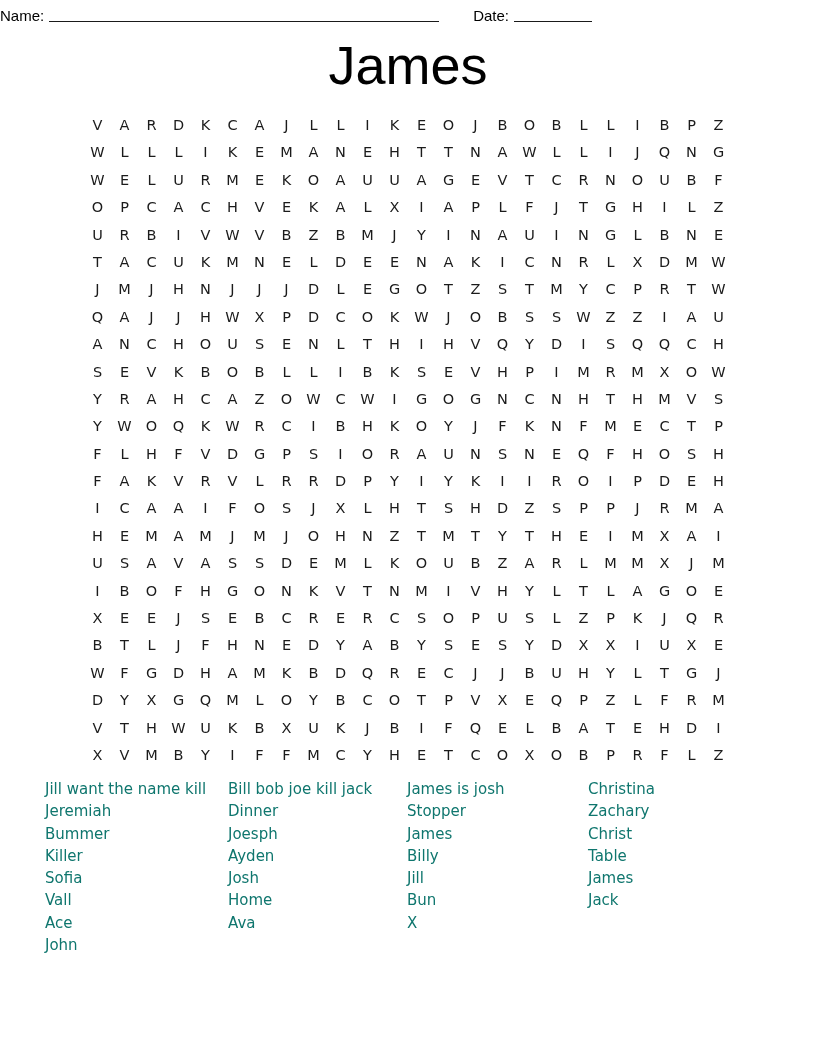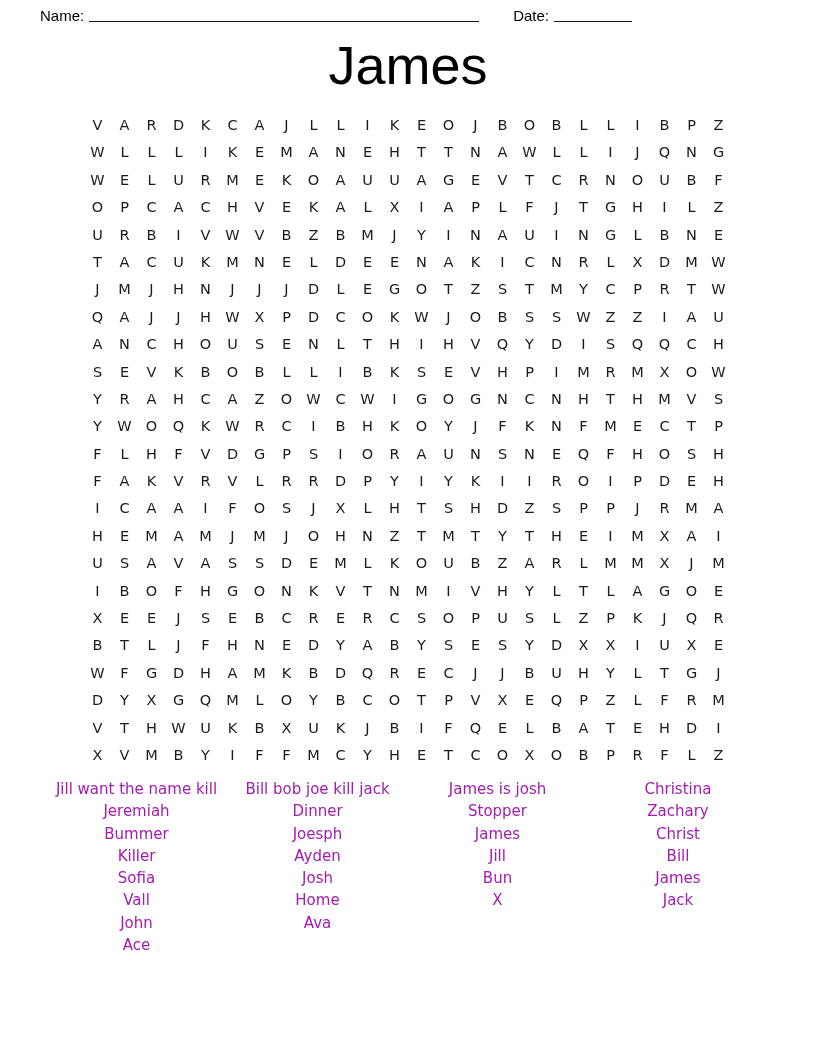--- a/index.html
+++ b/index.html
@@ -23,21 +23,20 @@
     top: 0;
     width: 816px;
     height: 30px;
     display: flex;
     align-items: center;
     font-family: "Liberation Sans", sans-serif;
     font-size: 15px;
     white-space: nowrap;
   }
   #name-label {
-    margin-left: 40px;
   }
   .rule {
     display: inline-block;
     border-bottom: 1px solid #1a1a1a;
     height: 13px;
     margin-left: 5px;
   }
   #name-rule { width: 390px; }
   #date-label { margin-left: 34px; }
   #date-rule { width: 78px; }
@@ -86,23 +85,22 @@
     grid-template-columns: 183px 179px 181px 180px;
   }
   .word-column {
     display: flex;
     flex-direction: column;
   }
   .word-item {
     font-family: "DejaVu Sans", sans-serif;
     font-size: 15px;
     line-height: 22.3px;
-    color: #a21caf;
+    color: #0f766e;
     white-space: nowrap;
-    text-align: center;
   }
 </style>
 </head>
 <body>
 
 <div id="header-row">
   <span id="name-label">Name:</span>
   <span class="rule" id="name-rule"></span>
   <span id="date-label">Date:</span>
   <span class="rule" id="date-rule"></span>
@@ -690,41 +688,42 @@
   </div>
 
 <div id="word-list">
     <div class="word-column">
       <div class="word-item">Jill want the name kill</div>
       <div class="word-item">Jeremiah</div>
       <div class="word-item">Bummer</div>
       <div class="word-item">Killer</div>
       <div class="word-item">Sofia</div>
       <div class="word-item">Vall</div>
+      <div class="word-item">Ace</div>
       <div class="word-item">John</div>
-      <div class="word-item">Ace</div>
     </div>
     <div class="word-column">
       <div class="word-item">Bill bob joe kill jack</div>
       <div class="word-item">Dinner</div>
       <div class="word-item">Joesph</div>
       <div class="word-item">Ayden</div>
       <div class="word-item">Josh</div>
       <div class="word-item">Home</div>
       <div class="word-item">Ava</div>
     </div>
     <div class="word-column">
       <div class="word-item">James is josh</div>
       <div class="word-item">Stopper</div>
       <div class="word-item">James</div>
+      <div class="word-item">Billy</div>
       <div class="word-item">Jill</div>
       <div class="word-item">Bun</div>
       <div class="word-item">X</div>
     </div>
     <div class="word-column">
       <div class="word-item">Christina</div>
       <div class="word-item">Zachary</div>
       <div class="word-item">Christ</div>
-      <div class="word-item">Bill</div>
+      <div class="word-item">Table</div>
       <div class="word-item">James</div>
       <div class="word-item">Jack</div>
     </div>
   </div>
 
 </body></html>

